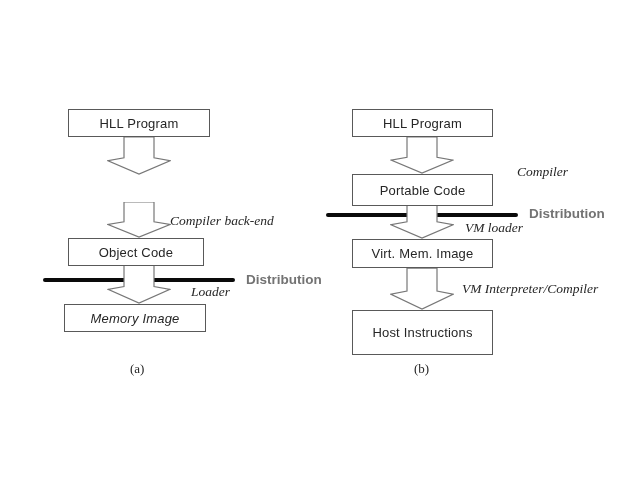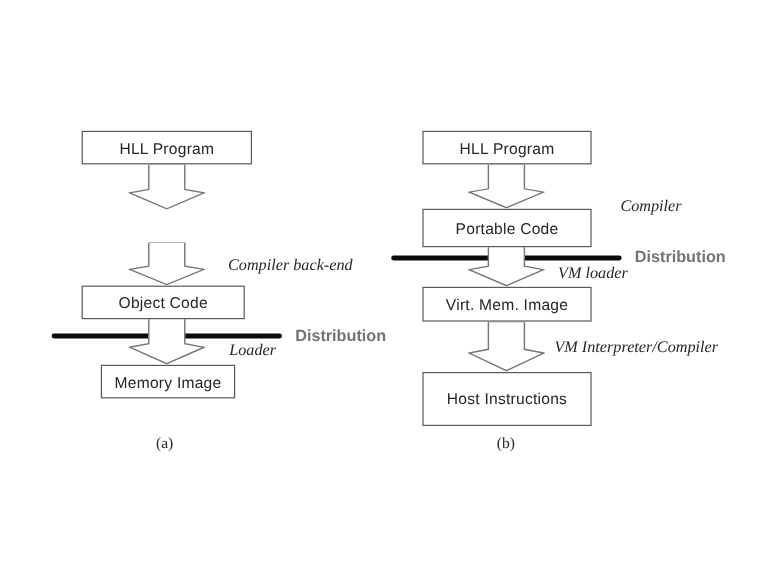--- a/index.html
+++ b/index.html
@@ -63,33 +63,33 @@
     </div>
 
     <svg class="arrow" style="left:107px;top:137px;" width="64" height="38" viewBox="0 0 64 40" preserveAspectRatio="none">
       <polygon points="17,0 17,22 1,25 32,39 63,25 47,22 47,0" fill="#ffffff" stroke="#777777" stroke-width="1.2"></polygon>
     </svg>
 
 
     <svg class="arrow" style="left:107px;top:202px;" width="64" height="36" viewBox="0 0 64 40" preserveAspectRatio="none">
       <polygon points="17,0 17,22 1,25 32,39 63,25 47,22 47,0" fill="#ffffff" stroke="#777777" stroke-width="1.2"></polygon>
     </svg>
-    <span class="flow-label" style="left:170px;top:213px;margin-left:20px;">Compiler back-end</span>
+    <span class="flow-label" style="left:170px;top:213px;">Compiler back-end</span>
 
     <div class="box" style="left:68px;top:238px;width:136px;height:28px;">
       <span>Object Code</span>
     </div>
 
     <svg class="arrow" style="left:107px;top:265px;" width="64" height="39" viewBox="0 0 64 40" preserveAspectRatio="none">
       <polygon points="17,0 17,22 1,25 32,39 63,25 47,22 47,0" fill="#ffffff" stroke="#777777" stroke-width="1.2"></polygon>
     </svg>
     <span class="flow-label" style="left:191px;top:284px;">Loader</span>
     <span class="dist-label" style="left:246px;top:272px;">Distribution</span>
 
-    <div class="box" style="left:84px;top:304px;width:112px;height:28px;">
+    <div class="box" style="left:64px;top:304px;width:142px;height:28px;font-style:italic;">
       <span>Memory Image</span>
     </div>
 
     <span class="caption" style="left:130px;top:361px;">(a)</span>
   </div>
 
   <div class="panel">
 
     <div class="dist-line" style="left:326px;top:213px;width:192px;"></div>
 

